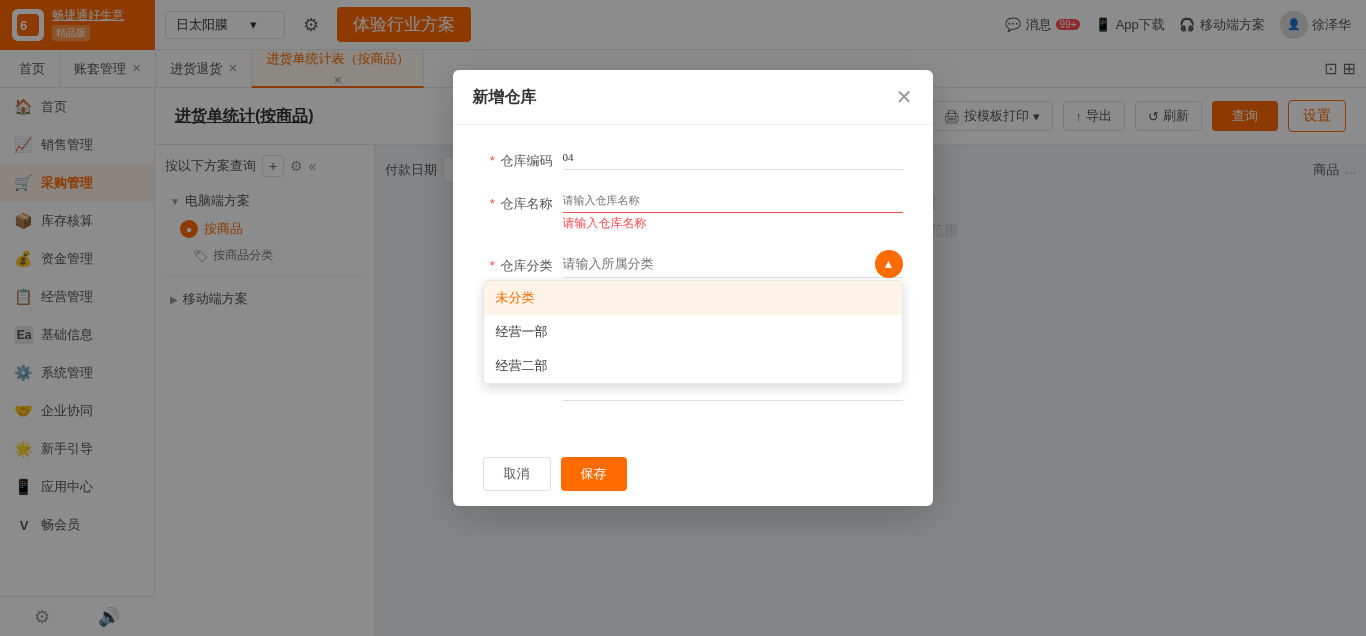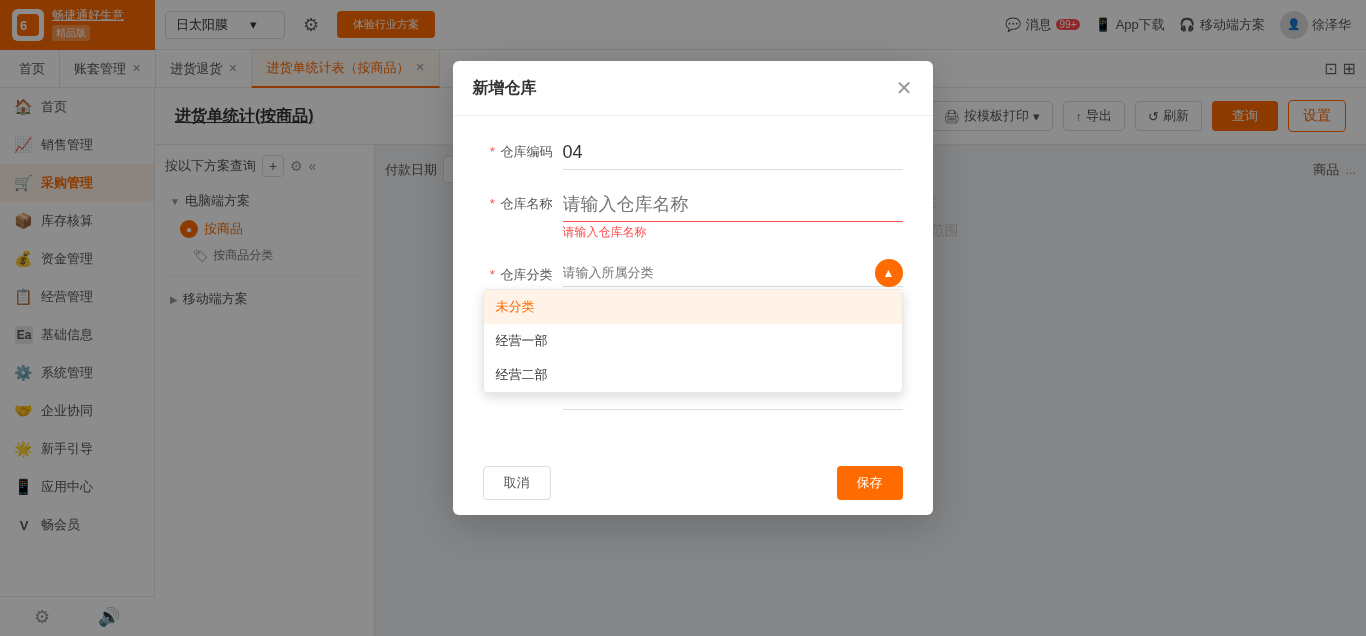--- a/index.html
+++ b/index.html
@@ -22,39 +22,39 @@
     .logo-badge { font-size: 10px; background: rgba(255,255,255,0.3); padding: 1px 4px; border-radius: 3px; color: #fff; margin-top: 2px; display: inline-block; }
 
     .store-selector {
       display: flex; align-items: center; gap: 22px;
       border: 1px solid #ddd; border-radius: 4px; padding: 4px 10px;
       cursor: pointer; color: #333; min-width: 120px;
     }
     .gear-btn { width: 32px; height: 32px; border: none; background: none; cursor: pointer; color: #666; font-size: 18px; }
     .trial-btn {
       background: #ff6b00; color: #fff; border: none; border-radius: 4px;
-      padding: 6px 16px; cursor: pointer; font-size: 11px;
+      padding: 6px 16px; cursor: pointer; font-size: 17px;
     }
     .header-right { margin-left: auto; display: flex; align-items: center; gap: 15px; }
     .header-right-item { display: flex; align-items: center; gap: 4px; color: #555; cursor: pointer; font-size: 13px; }
     .badge { background: #ff4d4f; color: #fff; font-size: 10px; padding: 0px 4px; border-radius: 8px; min-width: 18px; text-align: center; }
     .badge-plus { font-size: 9px; }
     .avatar { width: 28px; height: 28px; background: #ddd; border-radius: 50%; display: flex; align-items: center; justify-content: center; font-size: 11px; }
 
     
     .tab-bar {
       display: flex; align-items: center; background: #fff;
       border-bottom: 1px solid #e8e8e8; height: 38px; padding: 0 5px;
     }
     .tab {
       display: flex; align-items: center; padding: 0 14px; height: 38px;
       border-right: 1px solid #e8e8e8; cursor: pointer; color: #555;
       font-size: 13px; gap: 6px; white-space: nowrap;
     }
-    .tab.active { color: #ff6b00; border-bottom: 2px solid #ff6b00; background: #fff7f0; }
+    .tab.active { color: #ff6b00; border-bottom: 2px solid #ff6b00; background: #fff7f0; flex-direction: column; }
     .tab-close { font-size: 11px; color: #999; }
     .tab-actions { margin-left: auto; display: flex; gap: 5px; padding-right: 5px; }
     .tab-action-btn { border: none; background: none; cursor: pointer; font-size: 16px; color: #666; }
 
     
     .main-layout { display: flex; height: calc(636px - 88px); }
 
     
     .sidebar {
       width: 155px; background: #fff; border-right: 1px solid #e8e8e8;
@@ -136,21 +136,21 @@
     }
     .modal-title { font-size: 16px; font-weight: bold; color: #333; }
     .modal-close { border: none; background: none; cursor: pointer; font-size: 20px; color: #999; }
     .modal-body { padding: 20px 30px; }
     .form-row { margin-bottom: 18px; display: flex; align-items: flex-start; }
     .form-label { width: 80px; text-align: right; padding-right: 10px; color: #555; font-size: 13px; padding-top: 7px; flex-shrink: 0; }
     .form-label .required { color: #ff4d4f; margin-right: 2px; }
     .form-control { flex: 1; }
     .form-input {
       width: 100%; border: none; border-bottom: 1px solid #ddd;
-      padding: 6px 0; font-size: 18px; outline: none; color: #333;
+      padding: 6px 0; font-size: 11px; outline: none; color: #333; font-family: Liberation Serif, serif;
     }
     .form-input.error { border-bottom-color: #ff4d4f; }
     .error-msg { color: #ff4d4f; font-size: 12px; margin-top: 2px; }
 
     .form-select-wrap { position: relative; }
     .form-select-input {
       width: 100%; border: none; border-bottom: 1px solid #ddd;
       padding: 6px 30px 6px 0; font-size: 13px; outline: none; color: #999;
       cursor: pointer; background: #fff;
     }
@@ -172,21 +172,21 @@
     }
     .dropdown-item.selected { background: #fff3e8; color: #ff6b00; }
 
     .form-textarea {
       width: 100%; border: none; border-bottom: 1px solid #ddd;
       padding: 6px 0; font-size: 13px; outline: none; resize: none;
       font-family: inherit; color: #333;
     }
 
     .modal-footer {
-      padding: 15px 30px; display: flex; justify-content: space-between; gap: 10px;
+      padding: 15px 30px; display: flex; justify-content: flex-start; gap: 10px;
     }
     .btn-cancel { padding: 7px 20px; border: 1px solid #ddd; border-radius: 4px; background: #fff; cursor: pointer; font-size: 13px; color: #555; }
     .btn-save { padding: 7px 20px; border: none; border-radius: 4px; background: #ff6b00; cursor: pointer; font-size: 13px; color: #fff; }
 
     
     .bottom-bar {
       position: fixed; bottom: 0; left: 0; width: 155px; height: 40px;
       background: #fff; border-top: 1px solid #e8e8e8;
       display: flex; align-items: center; justify-content: space-around; padding: 0 10px;
     }

